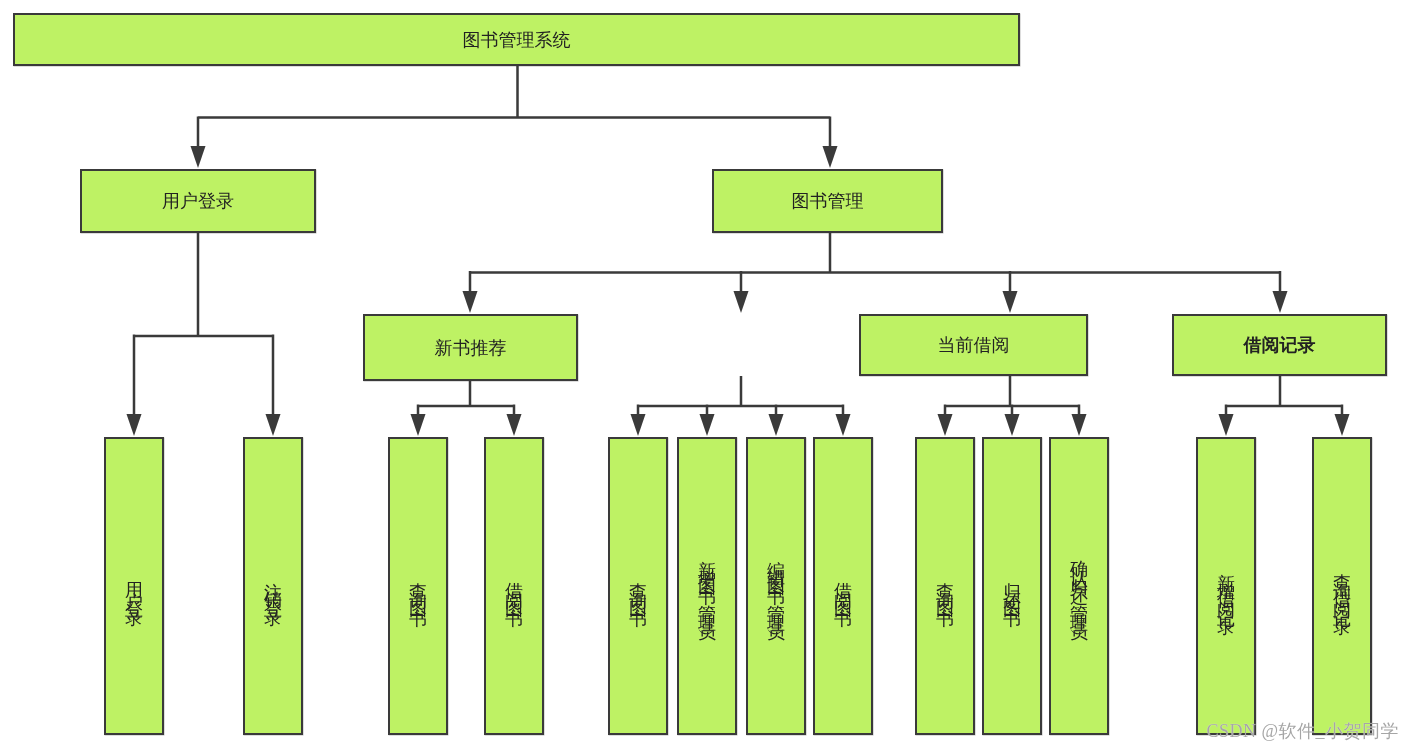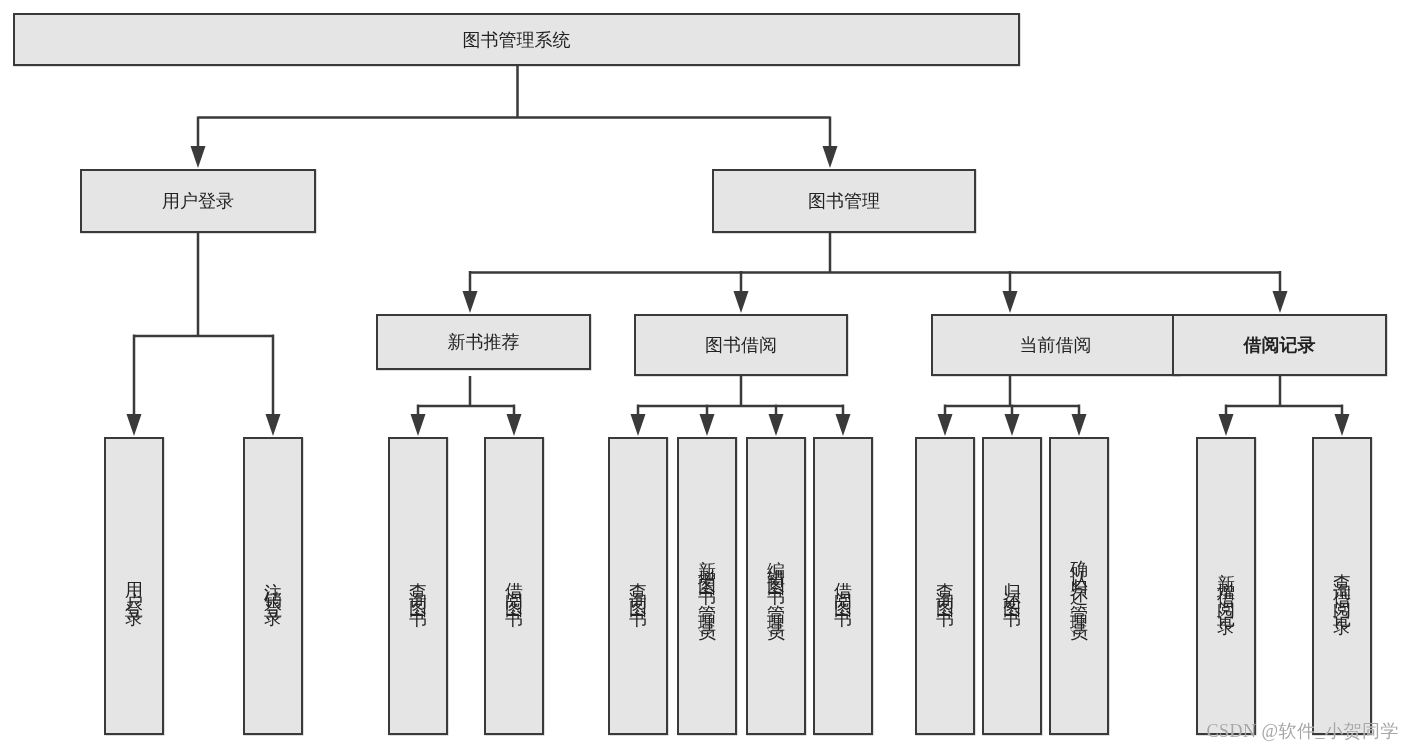--- a/index.html
+++ b/index.html
@@ -7,21 +7,21 @@
     position:relative;
     width:1405px;height:747px;
     background:#ffffff;
     font-family:"Liberation Sans","DejaVu Sans",sans-serif;
     overflow:hidden;
   }
   .box{
     position:absolute;
     box-sizing:border-box;
     border:2px solid #3a3a3a;
-    background:#e5e5e5;
+    background:#bef264;
     display:flex;
     align-items:center;
     justify-content:center;
     color:#222222;
     font-size:18px;
     text-align:center;
     line-height:1;
     box-shadow:0.5px 0.5px 0 rgba(60,60,60,.35);
   }
   .v{
@@ -81,25 +81,24 @@
     <polygon points="1071.5,414 1086.5,414 1079,436"></polygon>
 
     <path d="M1280 376 V406 M1226 406 H1342 M1226 404.5 V418 M1342 404.5 V418"></path>
     <polygon points="1218.5,414 1233.5,414 1226,436"></polygon>
     <polygon points="1334.5,414 1349.5,414 1342,436"></polygon>
   </svg>
 
   <div class="box" style="left:13px;top:13px;width:1007px;height:53px;">图书管理系统</div>
 
   <div class="box" style="left:80px;top:169px;width:236px;height:64px;">用户登录</div>
-  <div class="box" style="left:712px;top:169px;width:264px;height:64px;">图书管理</div>
+  <div class="box" style="left:712px;top:169px;width:231px;height:64px;">图书管理</div>
 
-  <div class="box" style="left:376px;top:314px;width:215px;height:56px;text-align:right;">新书推荐</div>
-  <div class="box" style="left:634px;top:314px;width:214px;height:62px;">图书借阅</div>
-  <div class="box" style="left:931px;top:314px;width:249px;height:62px;">当前借阅</div>
+  <div class="box" style="left:363px;top:314px;width:215px;height:67px;text-align:right;">新书推荐</div>
+  <div class="box" style="left:859px;top:314px;width:229px;height:62px;">当前借阅</div>
   <div class="box" style="left:1172px;top:314px;width:215px;height:62px;font-weight:bold;">借阅记录</div>
 
   <div class="box v" style="left:104px;top:437px;width:60px;height:298px;">用户登录</div>
   <div class="box v" style="left:243px;top:437px;width:60px;height:298px;">注销登录</div>
 
   <div class="box v" style="left:388px;top:437px;width:60px;height:298px;">查询图书</div>
   <div class="box v" style="left:484px;top:437px;width:60px;height:298px;">借阅图书</div>
 
   <div class="box v" style="left:608px;top:437px;width:60px;height:298px;">查询图书</div>
   <div class="box v" style="left:677px;top:437px;width:60px;height:298px;">新增图书（管理员）</div>

